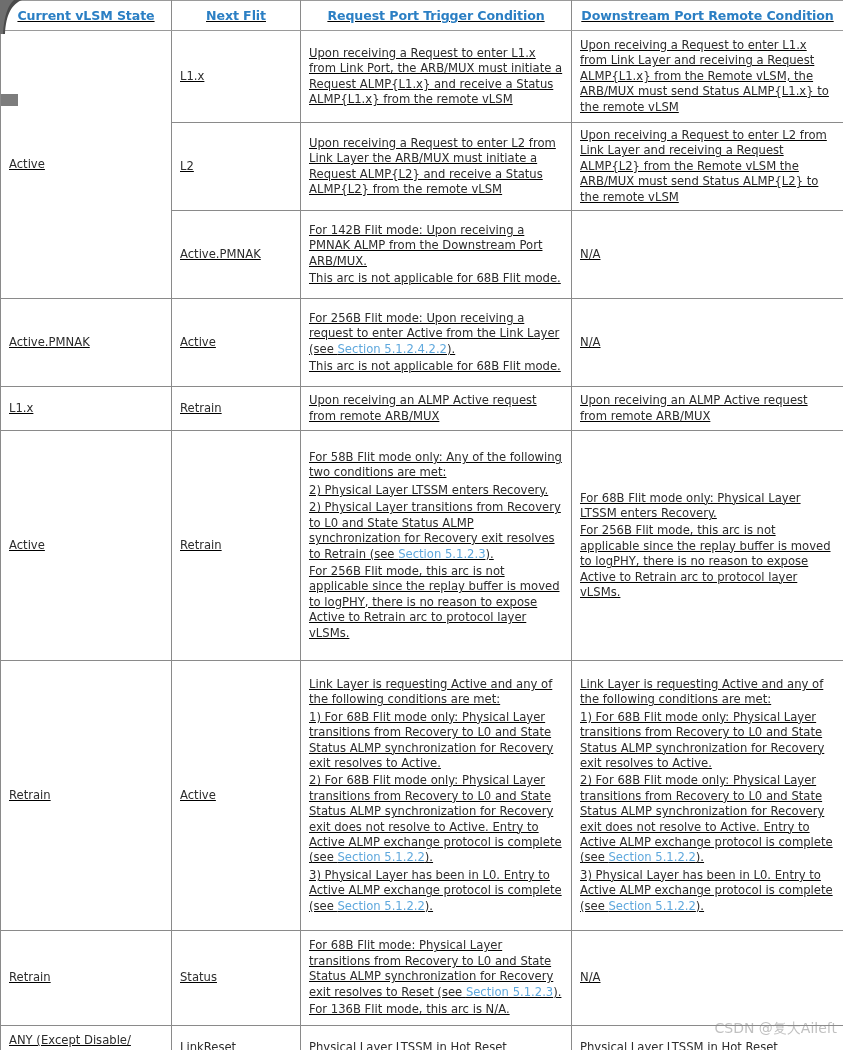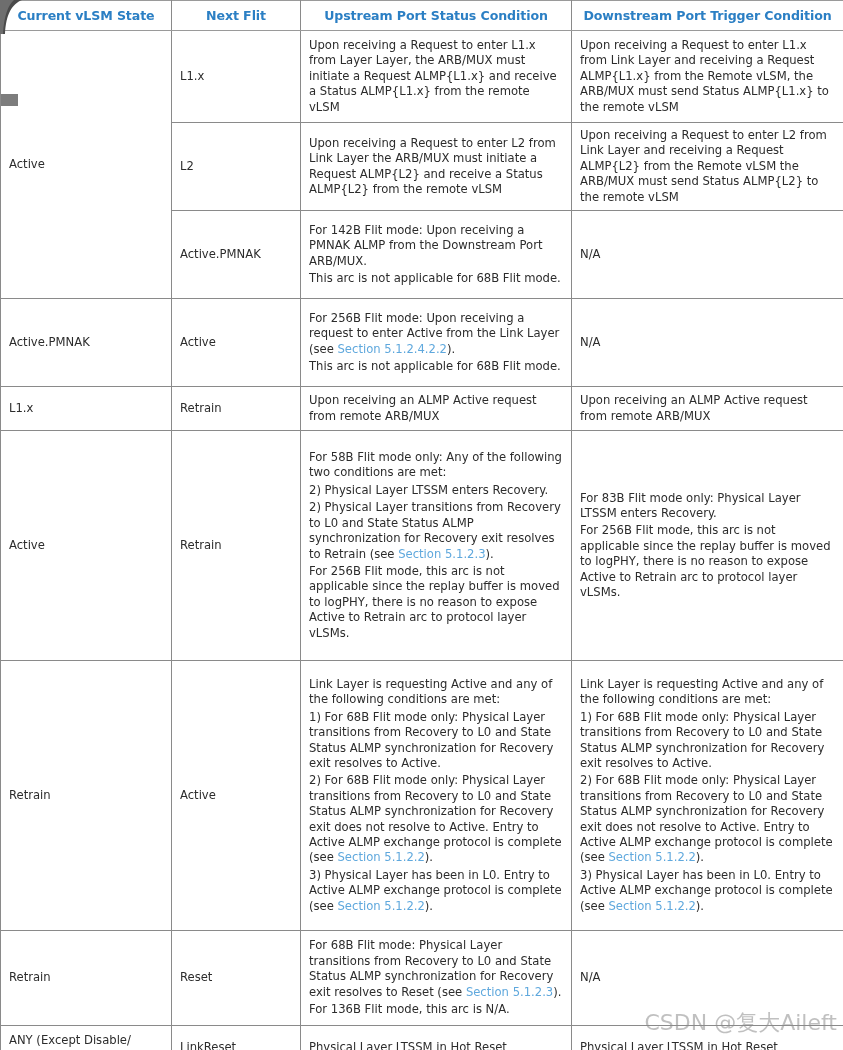--- a/index.html
+++ b/index.html
@@ -13,20 +13,21 @@
     font-family: "DejaVu Sans", "Liberation Sans", sans-serif;
     overflow: hidden;
     position: relative;
   }
 
   .table-wrap {
     position: relative;
     width: 843px;
     height: 1050px;
     box-sizing: border-box;
+    text-decoration: underline;
   }
 
   table.vlsm {
     width: 843px;
     border-collapse: collapse;
     table-layout: fixed;
     background: #fff;
   }
 
   table.vlsm col.c1 { width: 171px; }
@@ -103,21 +104,21 @@
     width: 17px;
     height: 12px;
     background: #7d7d7d;
     z-index: 5;
   }
 
   .watermark {
     position: absolute;
     right: 6px;
     bottom: 12px;
-    font-size: 22px;
+    font-size: 14px;
     color: rgba(140,140,140,0.55);
     white-space: nowrap;
     z-index: 6;
     pointer-events: none;
     font-family: "DejaVu Sans", "Liberation Sans", sans-serif;
   }
 </style>
 </head>
 <body>
 
@@ -134,30 +135,30 @@
     <colgroup>
       <col class="c1">
         <col class="c2">
         <col class="c3">
         <col class="c4">
     </colgroup>
     <thead>
       <tr>
         <th>Current vLSM State</th>
         <th>Next Flit</th>
-        <th>Upstream Port Status Condition</th>
-        <th>Downstream Port Trigger Condition</th>
+        <th>Request Port Trigger Condition</th>
+        <th>Downstream Port Remote Condition</th>
       </tr>
     </thead>
     <tbody id="tbody">
         <tr style="height: 92px;">
           <td class="state-cell" rowspan="3">Active</td>
           <td class="next-cell">L1.x</td>
           <td class="cond-cell">
-            <div class="para">Upon receiving a Request to enter L1.x from Layer Layer, the ARB/MUX must initiate a Request ALMP{L1.x} and receive a Status ALMP{L1.x} from the remote vLSM</div>
+            <div class="para">Upon receiving a Request to enter L1.x from Link Port, the ARB/MUX must initiate a Request ALMP{L1.x} and receive a Status ALMP{L1.x} from the remote vLSM</div>
           </td>
           <td class="cond-cell">
             <div class="para">Upon receiving a Request to enter L1.x from Link Layer and receiving a Request ALMP{L1.x} from the Remote vLSM, the ARB/MUX must send Status ALMP{L1.x} to the remote vLSM</div>
           </td>
         </tr>
         <tr style="height: 88px;">
           <td class="next-cell">L2</td>
           <td class="cond-cell">
             <div class="para">Upon receiving a Request to enter L2 from Link Layer the ARB/MUX must initiate a Request ALMP{L2} and receive a Status ALMP{L2} from the remote vLSM</div>
           </td>
@@ -199,21 +200,21 @@
         <tr style="height: 230px;">
           <td class="state-cell">Active</td>
           <td class="next-cell">Retrain</td>
           <td class="cond-cell">
             <div class="para">For 58B Flit mode only: Any of the following two conditions are met:</div>
             <div class="para">2) Physical Layer LTSSM enters Recovery.</div>
             <div class="para">2) Physical Layer transitions from Recovery to L0 and State Status ALMP synchronization for Recovery exit resolves to Retrain (see <span class="lnk">Section 5.1.2.3</span>).</div>
             <div class="para">For 256B Flit mode, this arc is not applicable since the replay buffer is moved to logPHY, there is no reason to expose Active to Retrain arc to protocol layer vLSMs.</div>
           </td>
           <td class="cond-cell">
-            <div class="para">For 83B Flit mode only: Physical Layer LTSSM enters Recovery.</div>
+            <div class="para">For 68B Flit mode only: Physical Layer LTSSM enters Recovery.</div>
             <div class="para">For 256B Flit mode, this arc is not applicable since the replay buffer is moved to logPHY, there is no reason to expose Active to Retrain arc to protocol layer vLSMs.</div>
           </td>
         </tr>
         <tr style="height: 270px;">
           <td class="state-cell">Retrain</td>
           <td class="next-cell">Active</td>
           <td class="cond-cell">
             <div class="para">Link Layer is requesting Active and any of the following conditions are met:</div>
             <div class="para">1) For 68B Flit mode only: Physical Layer transitions from Recovery to L0 and State Status ALMP synchronization for Recovery exit resolves to Active.</div>
             <div class="para">2) For 68B Flit mode only: Physical Layer transitions from Recovery to L0 and State Status ALMP synchronization for Recovery exit does not resolve to Active. Entry to Active ALMP exchange protocol is complete (see <span class="lnk">Section 5.1.2.2</span>).</div>
@@ -221,21 +222,21 @@
           </td>
           <td class="cond-cell">
             <div class="para">Link Layer is requesting Active and any of the following conditions are met:</div>
             <div class="para">1) For 68B Flit mode only: Physical Layer transitions from Recovery to L0 and State Status ALMP synchronization for Recovery exit resolves to Active.</div>
             <div class="para">2) For 68B Flit mode only: Physical Layer transitions from Recovery to L0 and State Status ALMP synchronization for Recovery exit does not resolve to Active. Entry to Active ALMP exchange protocol is complete (see <span class="lnk">Section 5.1.2.2</span>).</div>
             <div class="para">3) Physical Layer has been in L0. Entry to Active ALMP exchange protocol is complete (see <span class="lnk">Section 5.1.2.2</span>).</div>
           </td>
         </tr>
         <tr style="height: 95px;">
           <td class="state-cell">Retrain</td>
-          <td class="next-cell">Reset</td>
+          <td class="next-cell">Status</td>
           <td class="cond-cell">
             <div class="para">For 68B Flit mode: Physical Layer transitions from Recovery to L0 and State Status ALMP synchronization for Recovery exit resolves to Reset (see <span class="lnk">Section 5.1.2.3</span>).</div>
             <div class="para">For 136B Flit mode, this arc is N/A.</div>
           </td>
           <td class="cond-cell vmid">
             <div class="para">N/A</div>
           </td>
         </tr>
         <tr style="height: 45px;">
           <td class="state-cell">ANY (Except Disable/ LinkError)</td>

